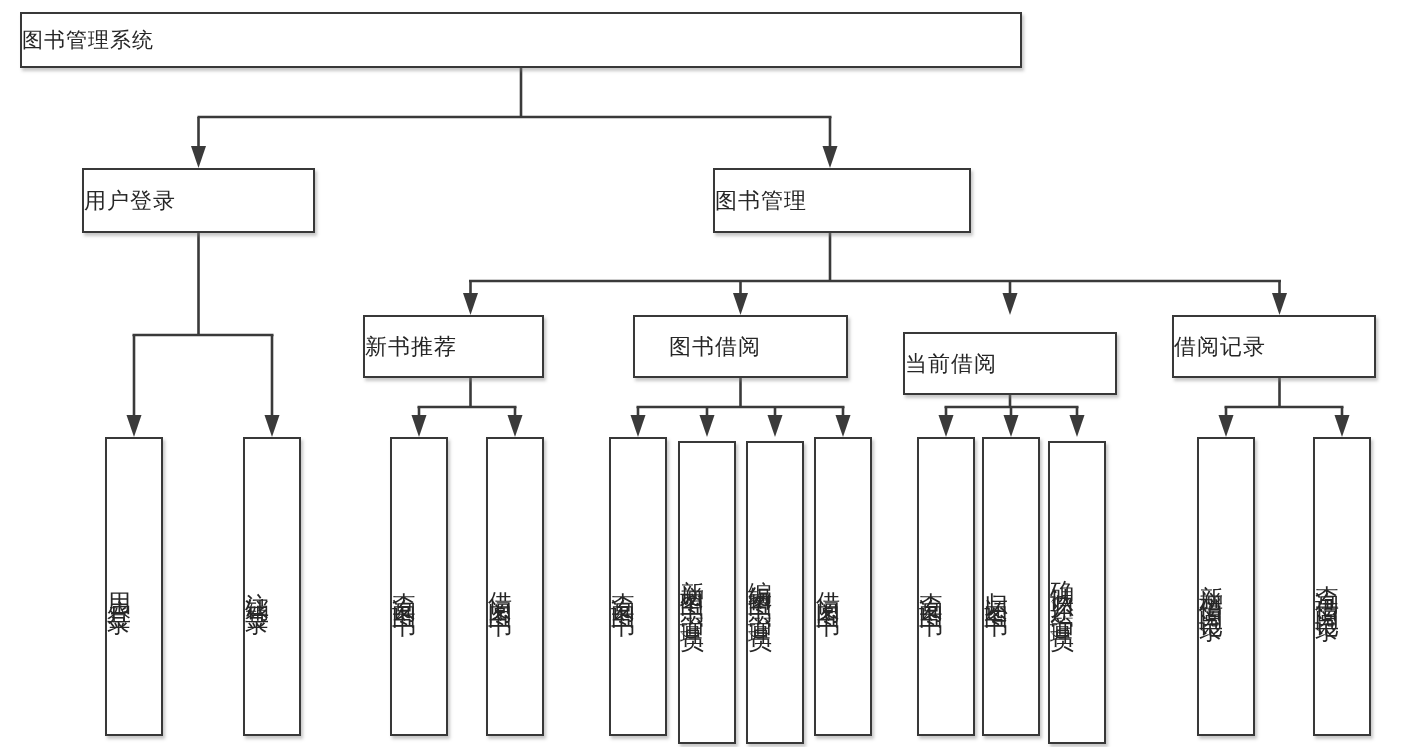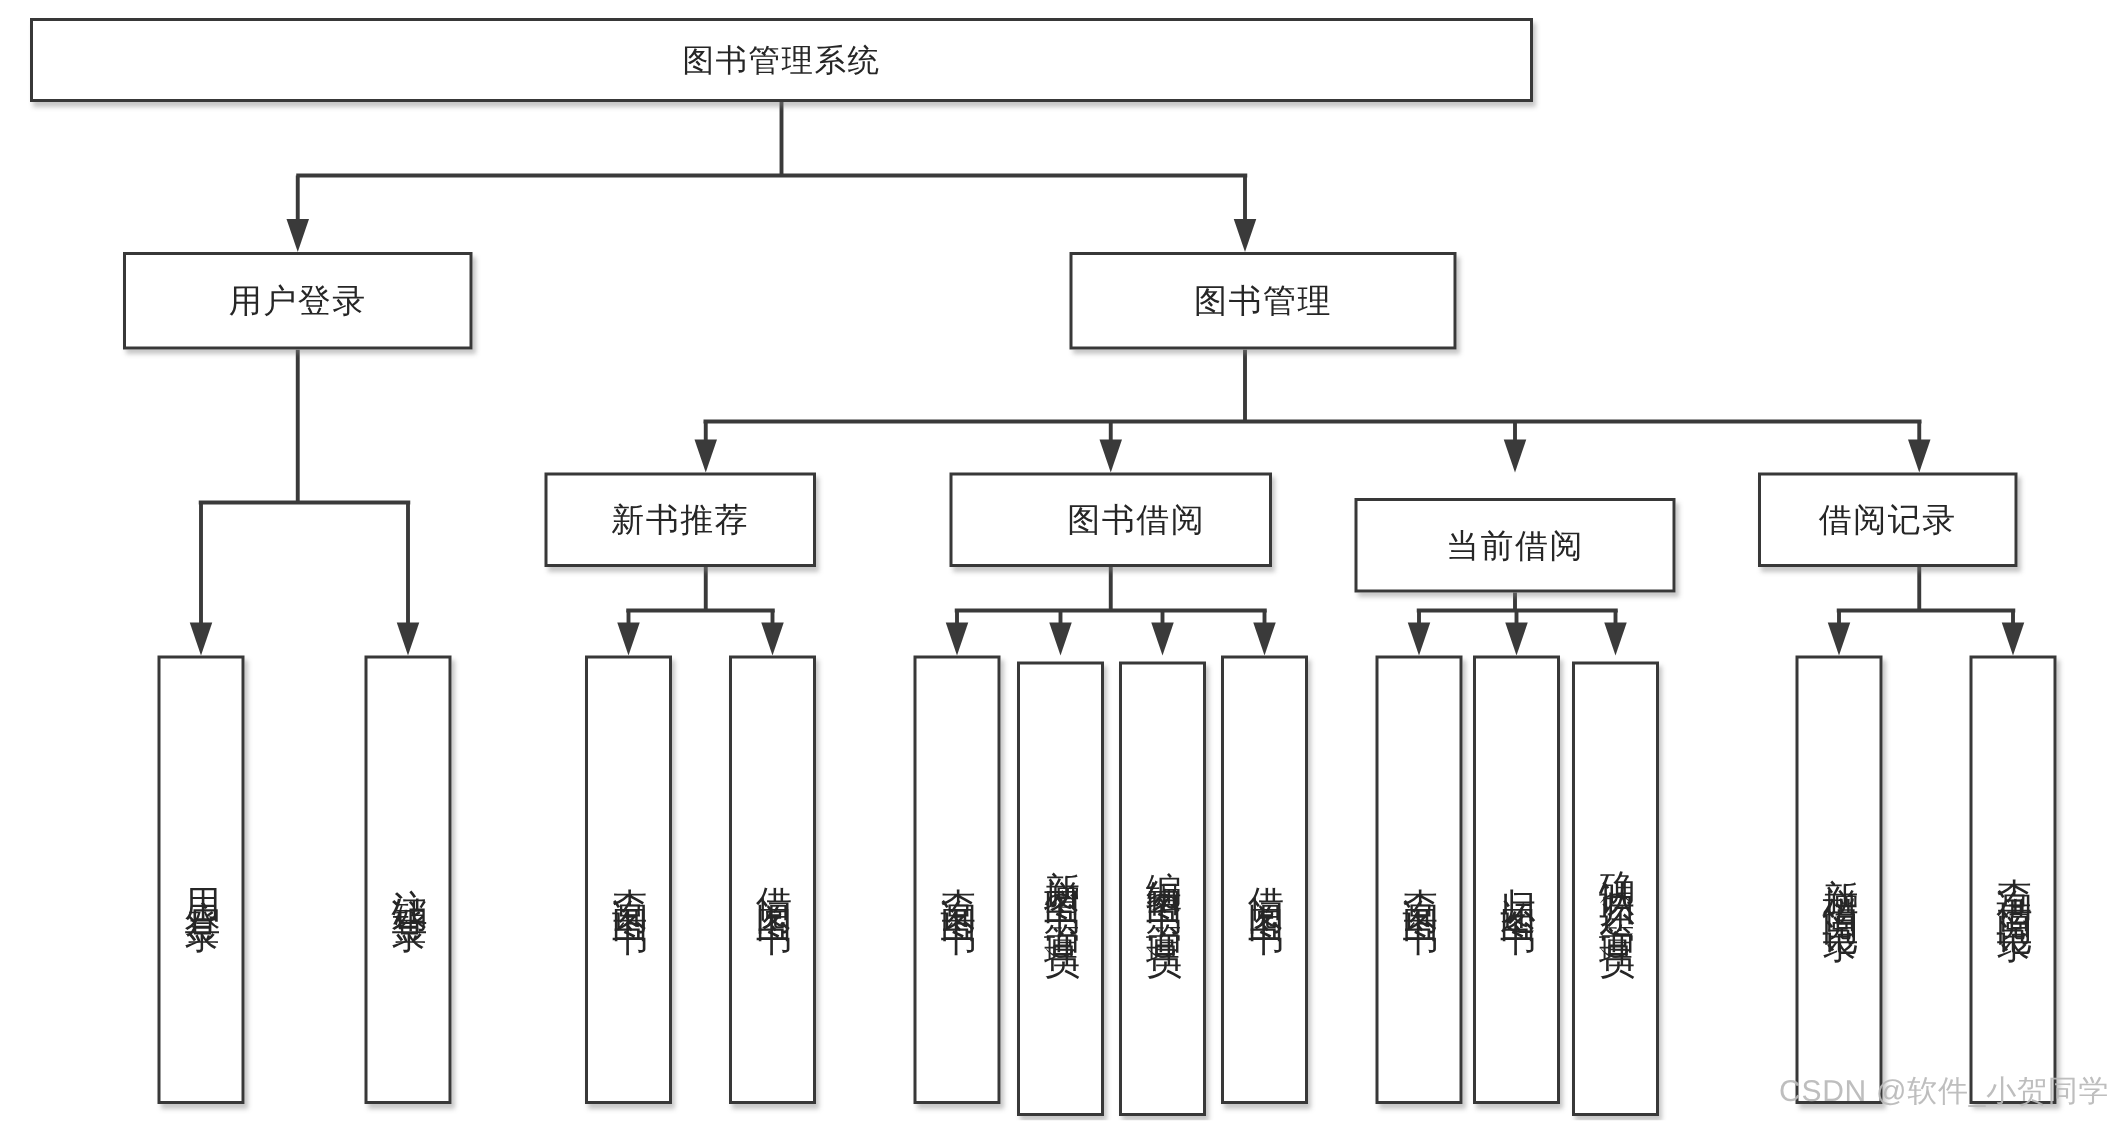--- a/index.html
+++ b/index.html
@@ -18,21 +18,21 @@
     width: 1405px; height: 747px;
     z-index: 1;
   }
   .node {
     position: absolute;
     background: #ffffff;
     border: 2.5px solid #383838;
     box-shadow: 2px 3px 3px rgba(130,130,130,0.45);
     display: flex;
     align-items: center;
-    justify-content: center;
+    justify-content: flex-start;
     color: #262626;
     z-index: 2;
   }
   .node.h span {
     font-size: 22px;
     letter-spacing: 1px;
     white-space: nowrap;
   }
   .node.root span { font-size: 21px; }
   .node.v span {
@@ -137,21 +137,21 @@
 
   <div class="node h" style="left:363px; top:315px; width:181px; height:63px;">
     <span>新书推荐</span>
   </div>
   <div class="node h" style="left:633px; top:315px; width:215px; height:63px;padding-left:34px;">
     <span>图书借阅</span>
   </div>
   <div class="node h" style="left:903px; top:332px; width:214px; height:63px;">
     <span>当前借阅</span>
   </div>
-  <div class="node h" style="left:1172px; top:315px; width:173px; height:63px;">
+  <div class="node h" style="left:1172px; top:315px; width:204px; height:63px;">
     <span>借阅记录</span>
   </div>
 
   <div class="node v" style="left:105px; top:437px; width:58px; height:299px;">
     <span>用户登录</span>
   </div>
   <div class="node v" style="left:243px; top:437px; width:58px; height:299px;">
     <span>注销登录</span>
   </div>
 
@@ -185,15 +185,14 @@
     <span>确认归还（管理员）</span>
   </div>
 
   <div class="node v" style="left:1197px; top:437px; width:58px; height:299px;">
     <span>新增借阅记录</span>
   </div>
   <div class="node v" style="left:1313px; top:437px; width:58px; height:299px;">
     <span>查询借阅记录</span>
   </div>
 
-  <div class="watermark">CSDN @软件_小贺同学</div>
 
 </div>
 
 </body></html>

